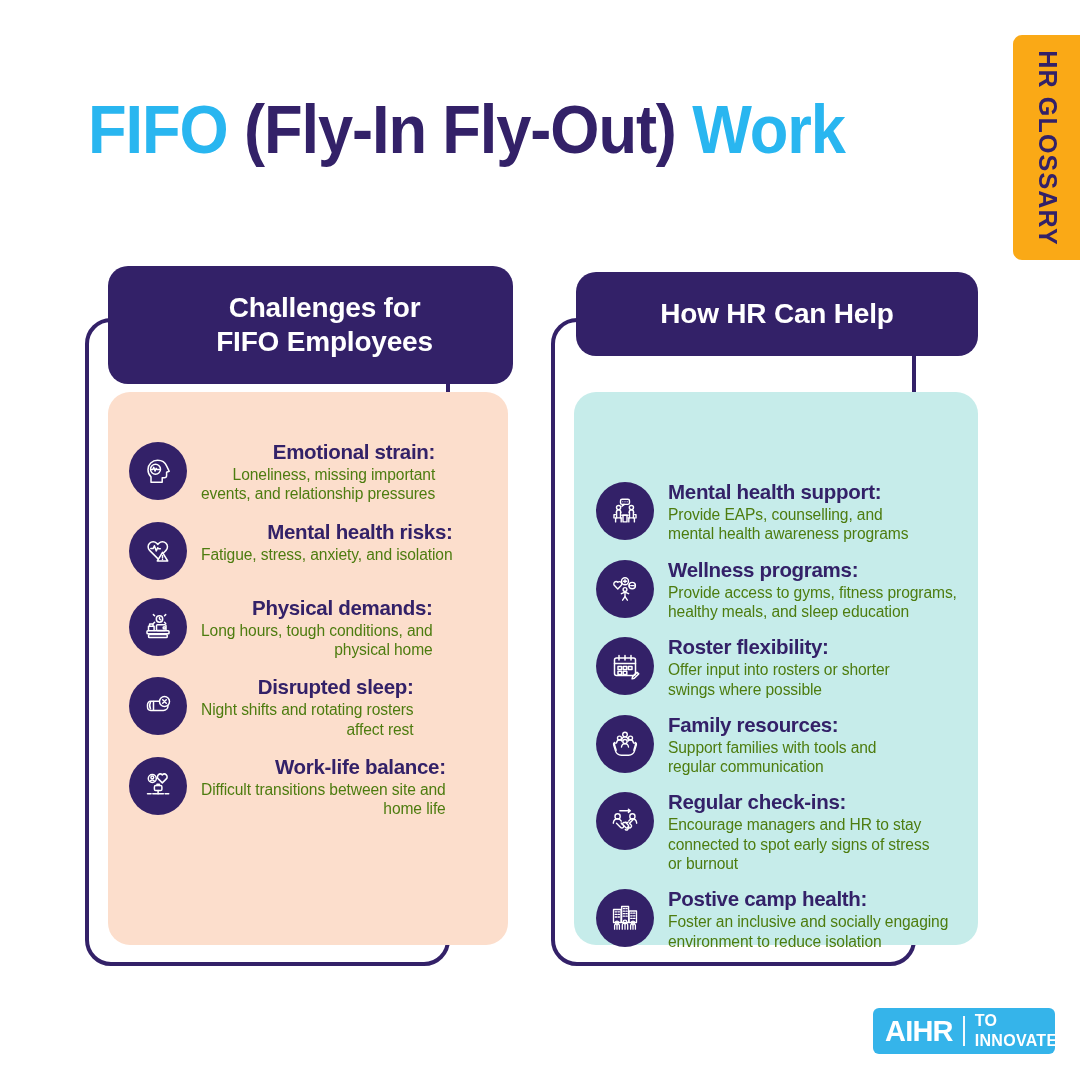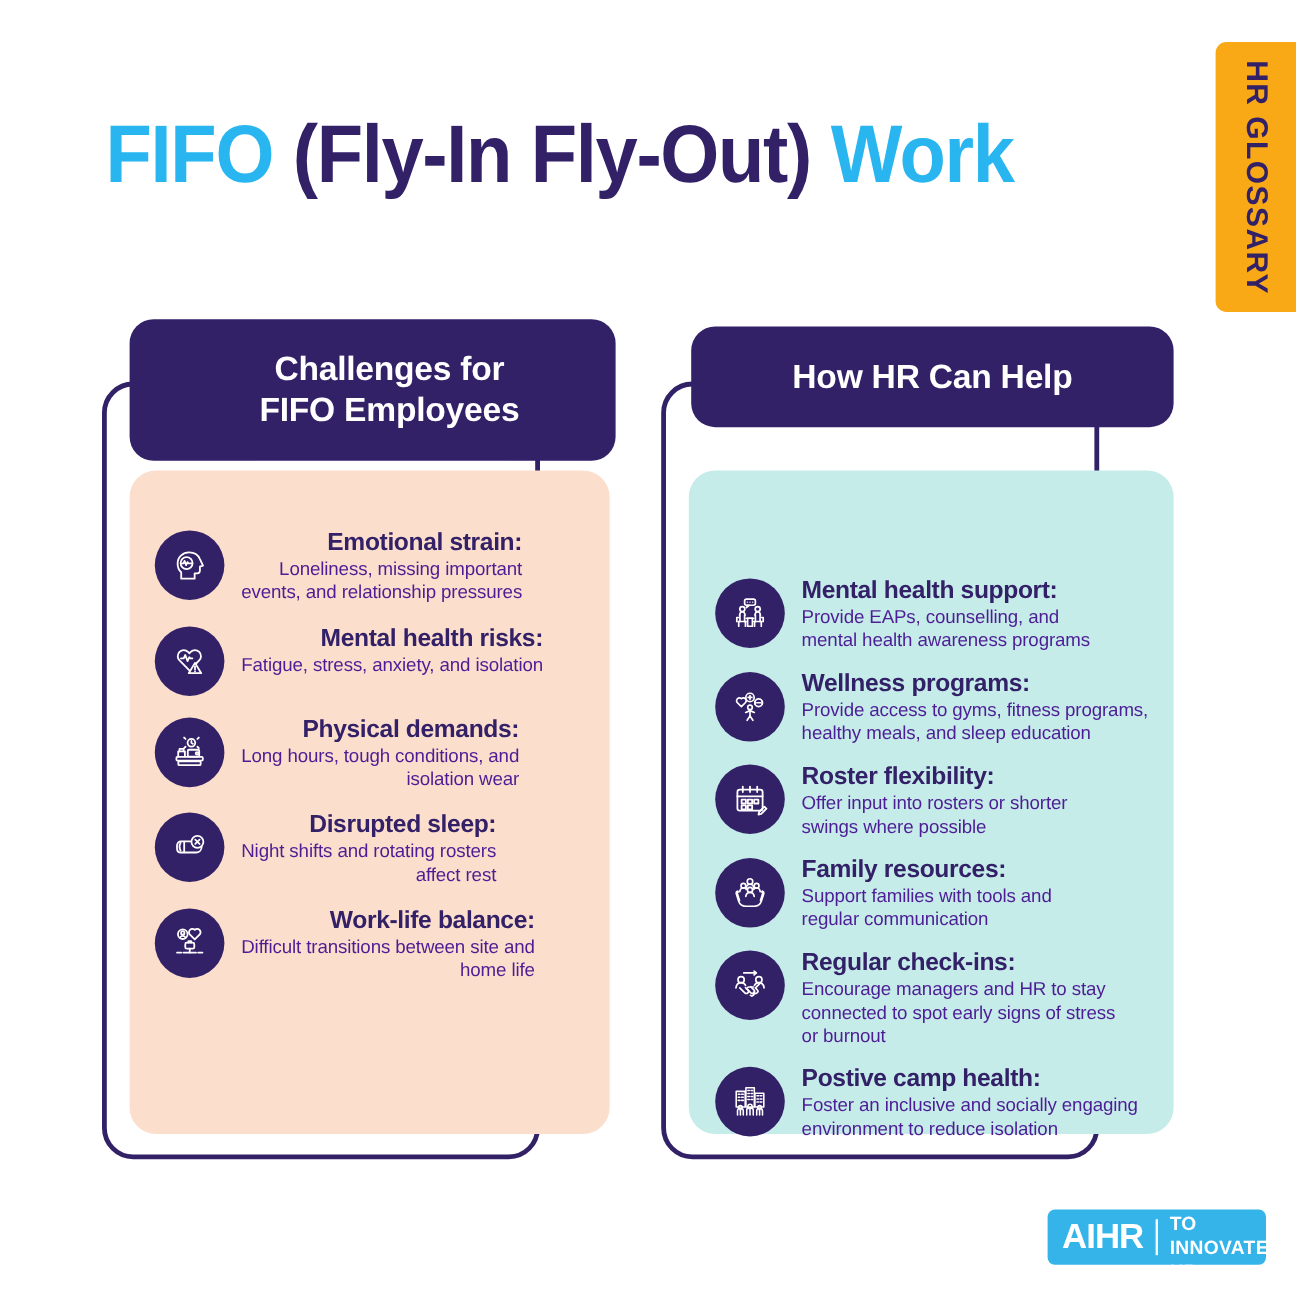--- a/index.html
+++ b/index.html
@@ -131,21 +131,21 @@
   .item-text { padding-top: 1px; }
   .item-title {
     color: #332168;
     font-size: 20.5px;
     font-weight: bold;
     line-height: 1.12;
     letter-spacing: -0.3px;
     margin-bottom: 1px;
   }
   .item-desc {
-    color: #4c1d95;
+    color: #4d7c0f;
     font-size: 15.6px;
     line-height: 1.24;
     letter-spacing: -0.1px;
     white-space: pre-line;
   }
 
   
   .logo {
     position: absolute;
     left: 873px;
@@ -248,21 +248,21 @@
             <path d="M9.6 17.2v-2.1h3.4v2.1"></path>
             <rect x="16.5" y="15.8" width="9.5" height="5.7" rx="1"></rect>
             <circle cx="24.2" cy="18.8" r="1.1"></circle>
             <rect x="7" y="21.8" width="22" height="3" rx="0.8"></rect>
             <rect x="8.6" y="25.4" width="18.6" height="3.2" rx="0.8"></rect>
           </svg>
         </div>
         <div class="item-text">
           <div class="item-title">Physical demands:</div>
           <div class="item-desc">Long hours, tough conditions, and
-isolation wear</div>
+physical home</div>
         </div>
       </div>
 
       <div class="item">
         <div class="icon-circle">
           <svg width="36" height="36" viewBox="0 0 36 36" fill="none" stroke="#ffffff" stroke-width="1.5" stroke-linecap="round" stroke-linejoin="round">
             <path d="M7.5 16.8c0-2.2 1.4-3.6 3.3-3.6h12.6c2.6 0 4.6 2 4.6 4.6s-2 4.6-4.6 4.6H10.8c-1.9 0-3.3-1.4-3.3-3.6z"></path>
             <path d="M10.5 14.4c-.9 1.5-.9 4.6 0 6.4M13.5 13.4v8.8"></path>
             <circle cx="24.5" cy="13.5" r="5" fill="#332168"></circle>
             <path d="m22.7 11.7 3.6 3.6M26.3 11.7l-3.6 3.6"></path>

